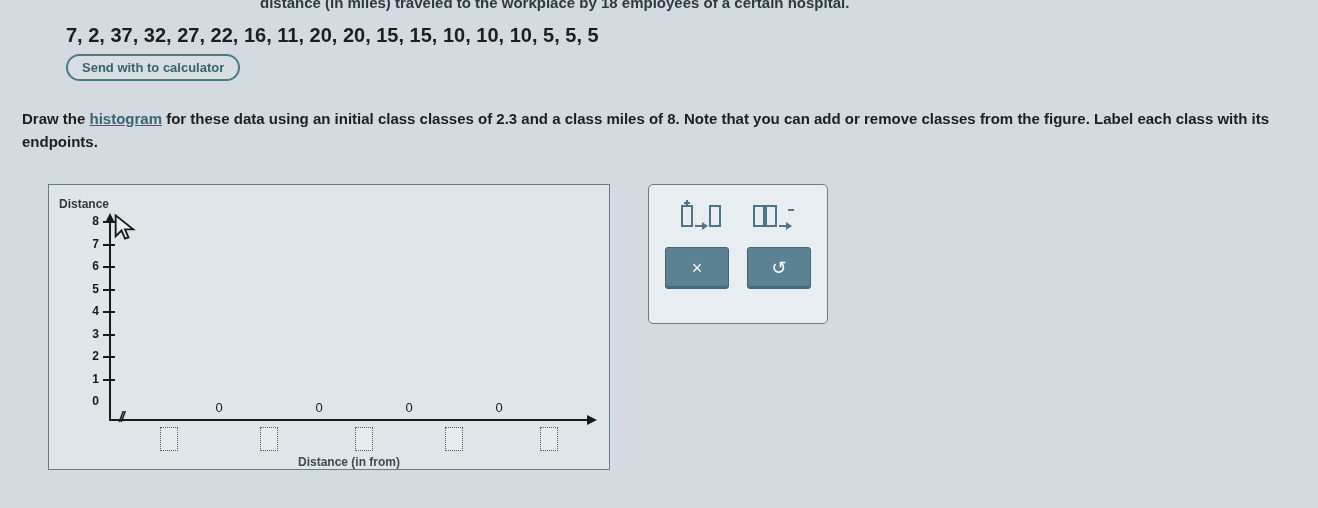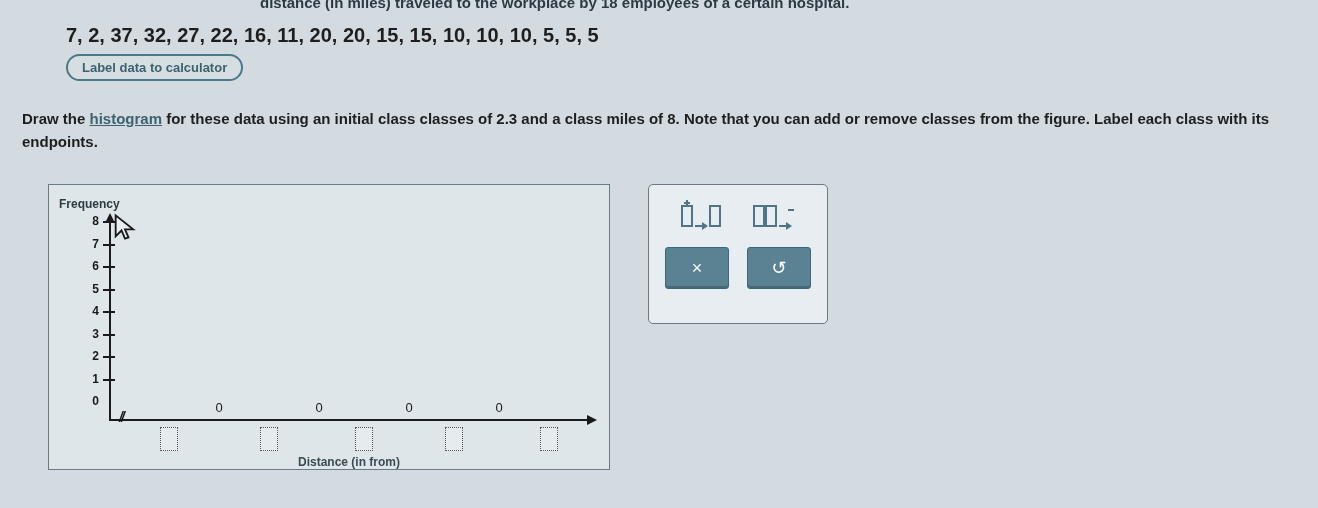--- a/index.html
+++ b/index.html
@@ -220,28 +220,28 @@
     cursor:pointer;
   }
 </style>
 </head>
 <body>
 
 <div class="top-clip">distance (in miles) traveled to the workplace by 18 employees of a certain hospital.</div>
 
 <div class="data-line">7, 2, 37, 32, 27, 22, 16, 11, 20, 20, 15, 15, 10, 10, 10, 5, 5, 5</div>
 
-<button class="send-btn">Label data to calculator</button>
+<button class="send-btn">Send with to calculator</button>
 
 <div class="instruction">
   <span>Draw the </span><span class="link">histogram</span><span> for these data using an initial class classes of </span><span class="num">2.3</span><span> and a class miles of </span><span class="num">8</span><span>. Note that you can add or remove classes from the figure. Label each class with its endpoints.</span>
 </div>
 
 <div class="chart-box">
-  <div class="freq-label">Frequency</div>
+  <div class="freq-label">Distance</div>
 
   <svg class="cursor-icon" viewBox="0 0 24 24">
     <path d="M4 2 L4 20 L9 15 L12 22 L15 21 L12 14 L19 14 Z" fill="#e8eef1" stroke="#1a1a1a" stroke-width="1.6"></path>
   </svg>
 
   <div class="plot">
     <div class="y-axis"></div>
     <div class="x-axis"></div>
 
     <div class="y-tick" style="top:0px"></div>

